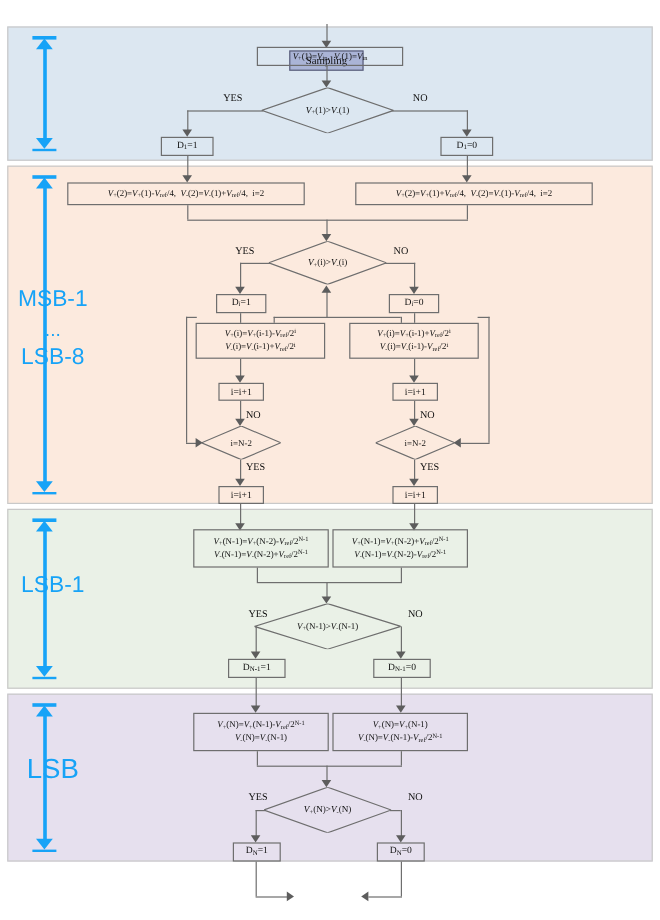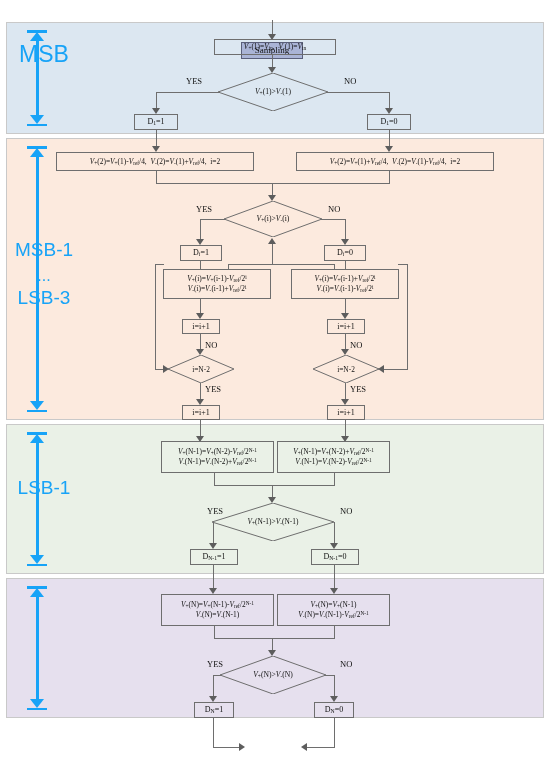--- a/index.html
+++ b/index.html
@@ -71,49 +71,49 @@
   <div class="band" id="band-lsb1"></div>
   <div class="band" id="band-lsb"></div>
 
   <div class="rangearrow" style="left:24px;top:30px;height:96px;">
     <div class="cap top"></div>
       <div class="shaft"></div>
       <div class="head up"></div>
       <div class="head dn"></div>
       <div class="cap bot"></div>
   </div>
-  <div class="phase-label" style="left:8px;top:42px;width:72px;font-size:23px;">MSB</div>
 
   <div class="rangearrow" style="left:24px;top:146px;height:266px;">
     <div class="cap top"></div>
       <div class="shaft"></div>
       <div class="head up"></div>
       <div class="head dn"></div>
       <div class="cap bot"></div>
   </div>
   <div class="phase-label" style="left:4px;top:240px;width:80px;font-size:19px;">MSB-1</div>
   <div class="phase-label" style="left:4px;top:268px;width:80px;font-size:16px;">...</div>
-  <div class="phase-label" style="left:4px;top:288px;width:80px;font-size:19px;">LSB-3</div>
+  <div class="phase-label" style="left:4px;top:288px;width:80px;font-size:19px;">LSB-8</div>
 
   <div class="rangearrow" style="left:24px;top:432px;height:134px;">
     <div class="cap top"></div>
       <div class="shaft"></div>
       <div class="head up"></div>
       <div class="head dn"></div>
       <div class="cap bot"></div>
   </div>
   <div class="phase-label" style="left:4px;top:478px;width:80px;font-size:19px;text-align:center;">LSB-1</div>
 
   <div class="rangearrow" style="left:24px;top:586px;height:124px;">
     <div class="cap top"></div>
       <div class="shaft"></div>
       <div class="head up"></div>
       <div class="head dn"></div>
       <div class="cap bot"></div>
   </div>
+  <div class="phase-label" style="left:6px;top:628px;width:76px;font-size:23px;">LSB</div>
 
   <div class="node term md" style="left:241px;top:3px;width:62px;height:17px;">
     <span>Sampling</span>
   </div>
 
   <div class="ln lnv" style="left:272px;top:20px;height:15px;"></div>
   <div class="arw dn" style="left:268px;top:34px;"></div>
 
   <div class="node proc tiny" style="left:214px;top:39px;width:122px;height:16px;">
     <span>

